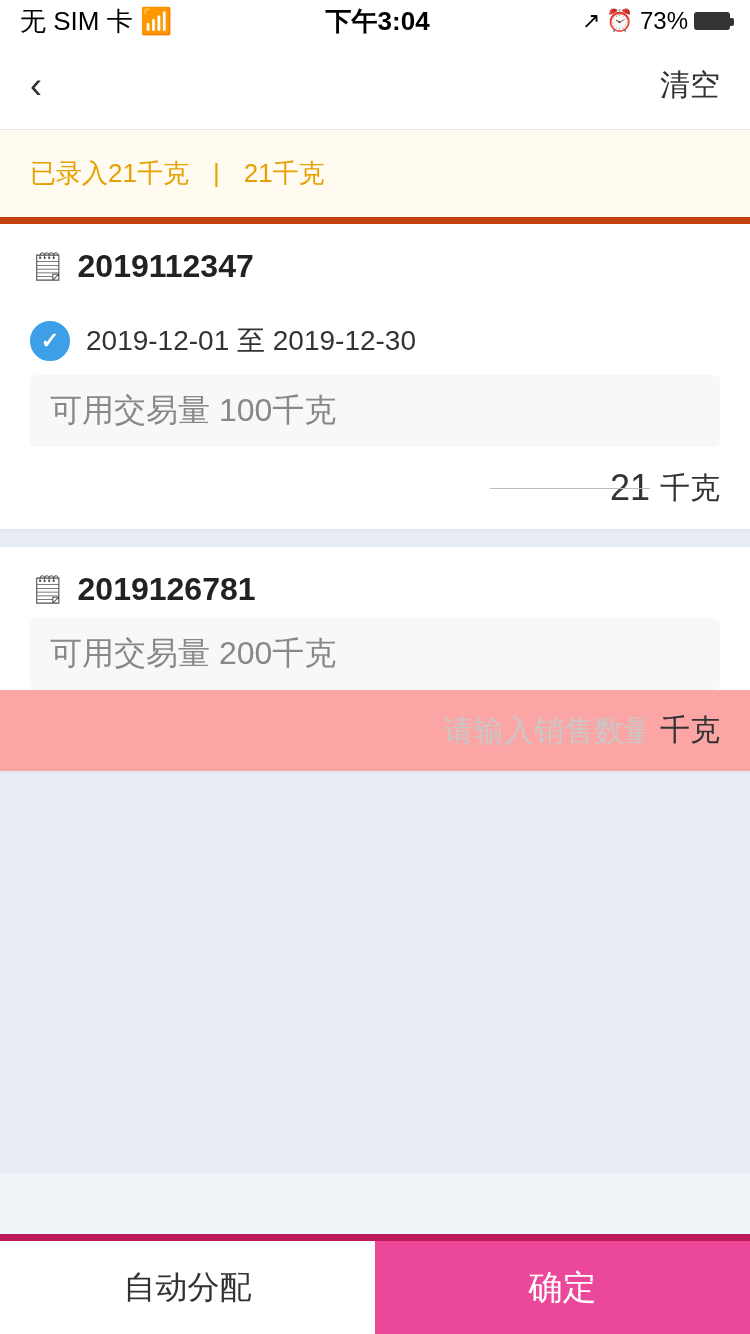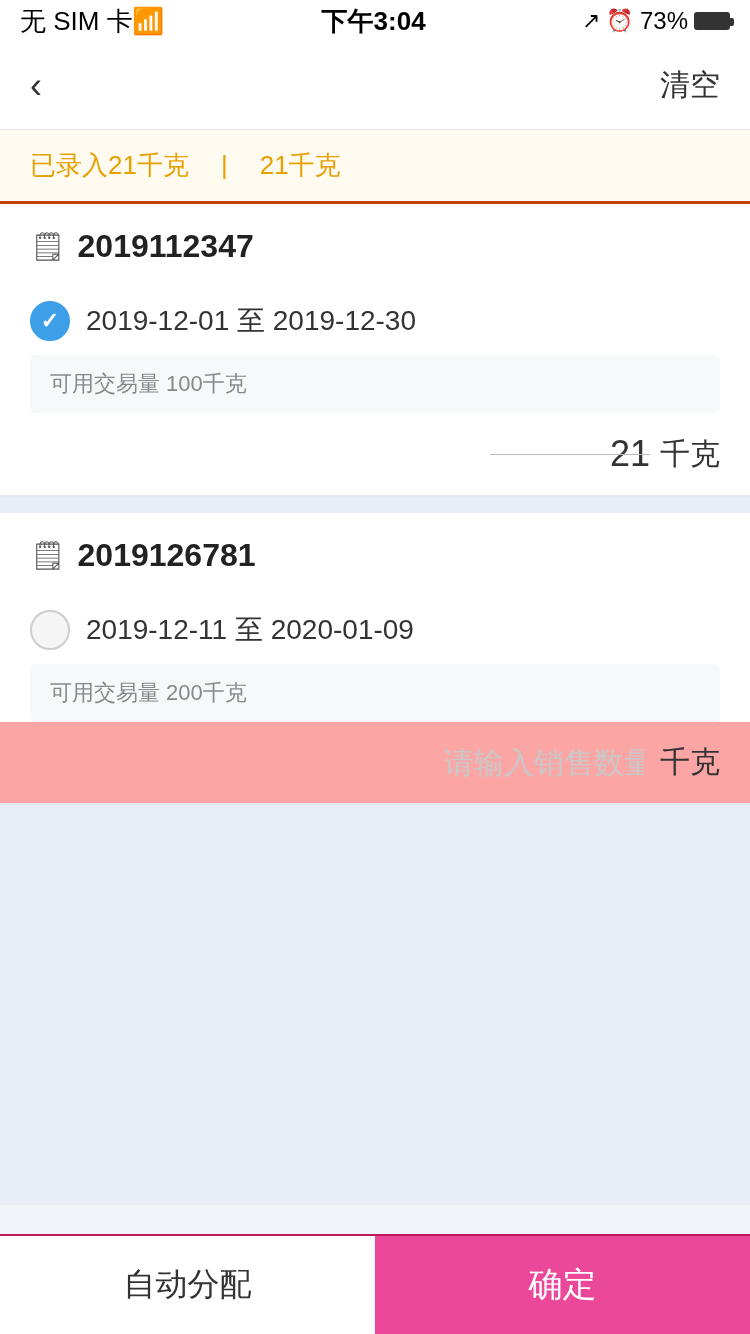--- a/index.html
+++ b/index.html
@@ -16,21 +16,21 @@
     .status-bar {
       height: 42px;
       background: #fff;
       display: flex;
       align-items: center;
       justify-content: space-between;
       padding: 0 20px;
       font-size: 26px;
       font-weight: 500;
     }
-    .status-left { display: flex; align-items: center; }
+    .status-left { display: flex; align-items: center; gap: 8px; }
     .status-center { font-size: 26px; font-weight: 600; }
     .status-right { display: flex; align-items: center; gap: 6px; font-size: 24px; }
     .battery-icon {
       display: inline-block;
       width: 36px; height: 18px;
       border: 2px solid #333;
       border-radius: 3px;
       position: relative;
       background: #333;
     }
@@ -65,25 +65,25 @@
     }
     .nav-clear {
       font-size: 30px;
       color: #333;
       cursor: pointer;
     }
 
     
     .info-banner {
       background: #fffbf0;
-      padding: 18px 30px;
-      display: flex;
-      align-items: center;
-      gap: 12px;
-      border-bottom: 3px solid #c2410c;
+      padding: 26px 30px;
+      display: flex;
+      align-items: center;
+      gap: 4px;
+      border-bottom: 7px solid #c2410c;
     }
     .info-recorded {
       font-size: 26px;
       color: #e6a000;
     }
     .info-divider {
       color: #e6a000;
       font-size: 26px;
       margin: 0 20px;
     }
@@ -155,21 +155,21 @@
       color: #333;
     }
 
     .batch-availability {
       background: #f7f8fa;
       border-radius: 6px;
       padding: 14px 20px;
       margin-bottom: 0;
     }
     .avail-text {
-      font-size: 22px;
+      font-size: 32px;
       color: #888;
       text-align: center;
     }
 
     
     .amount-row {
       background: #fff;
       padding: 20px 30px;
       display: flex;
       align-items: center;
@@ -242,21 +242,21 @@
 
     
     .bottom-bar {
       position: fixed;
       bottom: 0;
       left: 0;
       width: 750px;
       height: 100px;
       display: flex;
       background: #fff;
-      border-top: 2px solid #be185d;
+      border-top: 7px solid #be185d;
     }
     .btn-auto {
       flex: 1;
       background: #fff;
       border: none;
       font-size: 32px;
       color: #333;
       cursor: pointer;
       display: flex;
       align-items: center;
@@ -325,24 +325,20 @@
   </div>
 </div>
 
 <div class="section-sep"></div>
 
 <div class="batch-item2 card">
   <div class="batch-header">
     <span class="batch-id-icon">🗒</span>
     <span class="batch-id">2019126781</span>
   </div>
-  <div class="batch-date-row">
-    <div class="radio-circle"></div>
-    <span class="batch-date">2019-12-11 至 2020-01-09</span>
-  </div>
   <div class="batch-availability">
     <span class="avail-text">可用交易量 200千克</span>
   </div>
 </div>
 
 <div class="input-row card" style="position:relative;">
   <input class="qty-input" type="text" placeholder="请输入销售数量" style="">
   <span class="input-unit">千克</span>
 </div>
 

